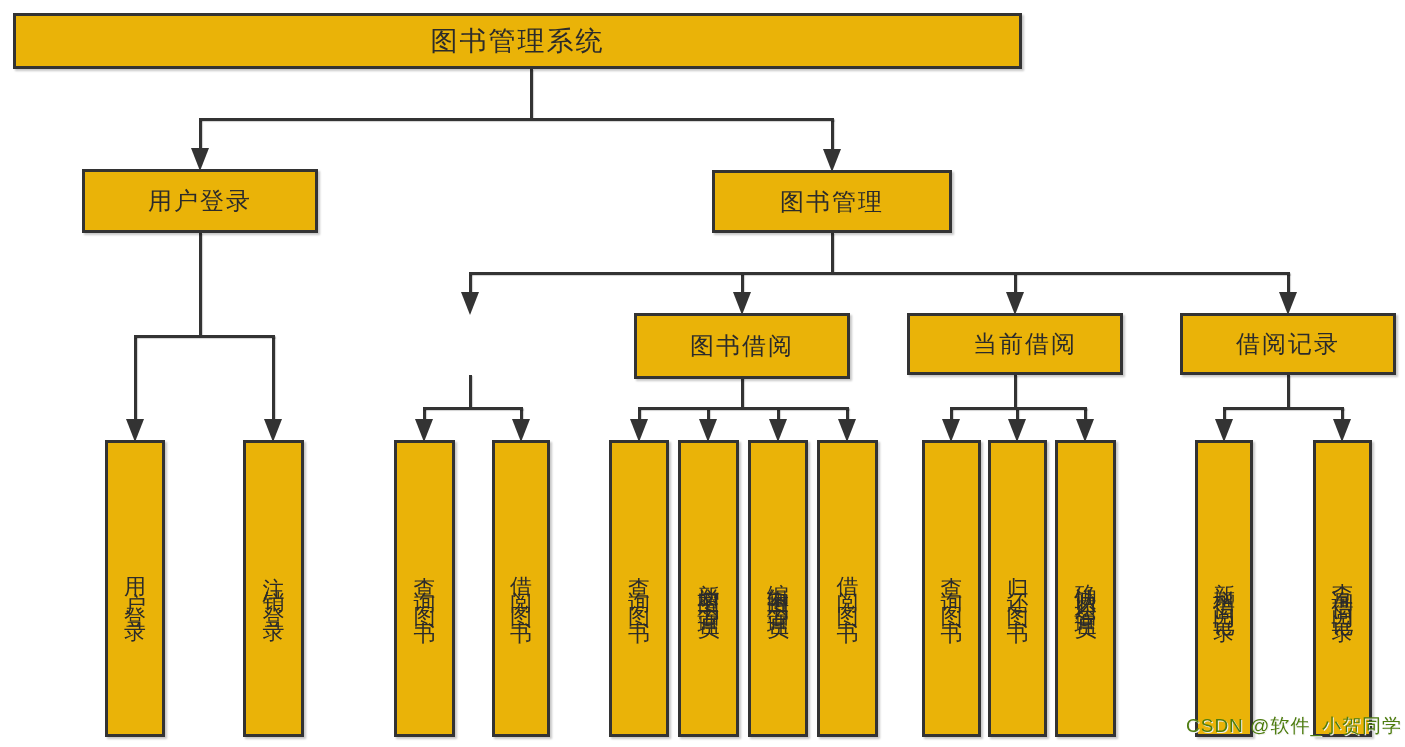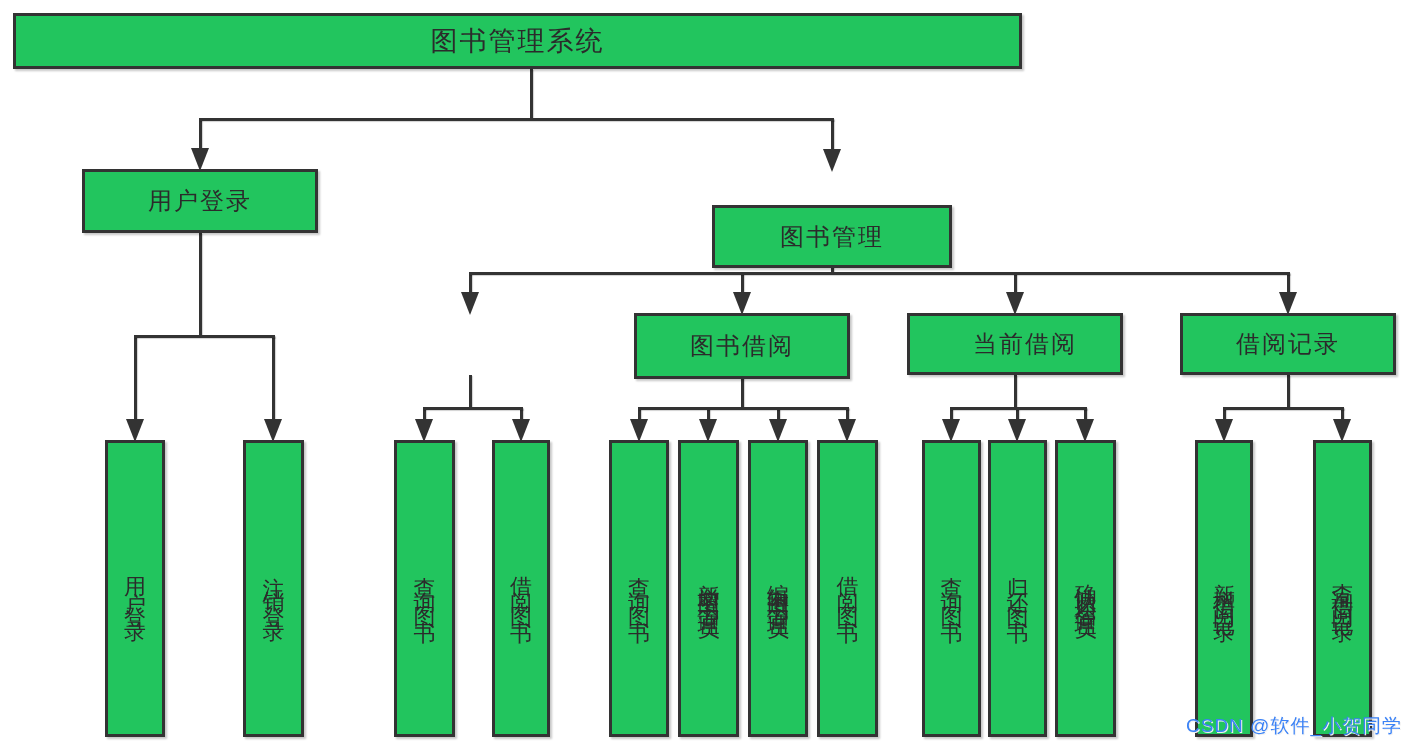--- a/index.html
+++ b/index.html
@@ -6,21 +6,21 @@
   #stage {
     position:relative;
     width:1405px; height:747px;
     background:#ffffff;
     font-family:"Liberation Sans", sans-serif;
     overflow:hidden;
   }
   .box {
     position:absolute;
     box-sizing:border-box;
-    background:#22c55e;
+    background:#eab308;
     border:3px solid #333333;
     box-shadow:2px 2px 2px rgba(0,0,0,0.22);
     display:flex;
     align-items:center;
     justify-content:center;
     color:#2b2b2b;
   }
   .box.h span { letter-spacing:2px; white-space:nowrap; }
   .box.v span {
     writing-mode:vertical-rl;
@@ -37,21 +37,21 @@
     width:0; height:0;
     border-left:9px solid transparent;
     border-right:9px solid transparent;
     border-top:23px solid #333333;
   }
   .watermark {
     position:absolute;
     left:1186px; top:713px;
     font-size:19px;
     letter-spacing:1px;
-    color:#3b82f6;
+    color:#4d7c0f;
     text-shadow:1px 1px 0 #f1f1f1;
     white-space:nowrap;
     z-index:5;
   }
 </style>
 </head>
 <body>
 
 <div id="stage">
   <div class="watermark">CSDN @软件_小贺同学</div>
@@ -106,21 +106,21 @@
     <div class="arrow" style="left: 1008px; top: 419px;"></div>
     <div class="arrow" style="left: 1076px; top: 419px;"></div>
     <div class="arrow" style="left: 1215px; top: 419px;"></div>
     <div class="arrow" style="left: 1333px; top: 419px;"></div>
     <div class="box h" style="left: 13px; top: 13px; width: 1009px; height: 56px; font-size: 27px;">
       <span>图书管理系统</span>
     </div>
     <div class="box h" style="left: 82px; top: 169px; width: 236px; height: 64px; font-size: 24px;">
       <span>用户登录</span>
     </div>
-    <div class="box h" style="left: 712px; top: 170px; width: 240px; height: 63px; font-size: 24px; margin-top: 35px;">
+    <div class="box h" style="left: 712px; top: 170px; width: 240px; height: 63px; font-size: 24px;">
       <span>图书管理</span>
     </div>
     <div class="box h" style="left: 634px; top: 313px; width: 216px; height: 66px; font-size: 24px;">
       <span>图书借阅</span>
     </div>
     <div class="box h" style="left: 907px; top: 313px; width: 216px; height: 62px; font-size: 24px; padding-left: 20px;">
       <span>当前借阅</span>
     </div>
     <div class="box h" style="left: 1180px; top: 313px; width: 216px; height: 62px; font-size: 24px;">
       <span>借阅记录</span>

